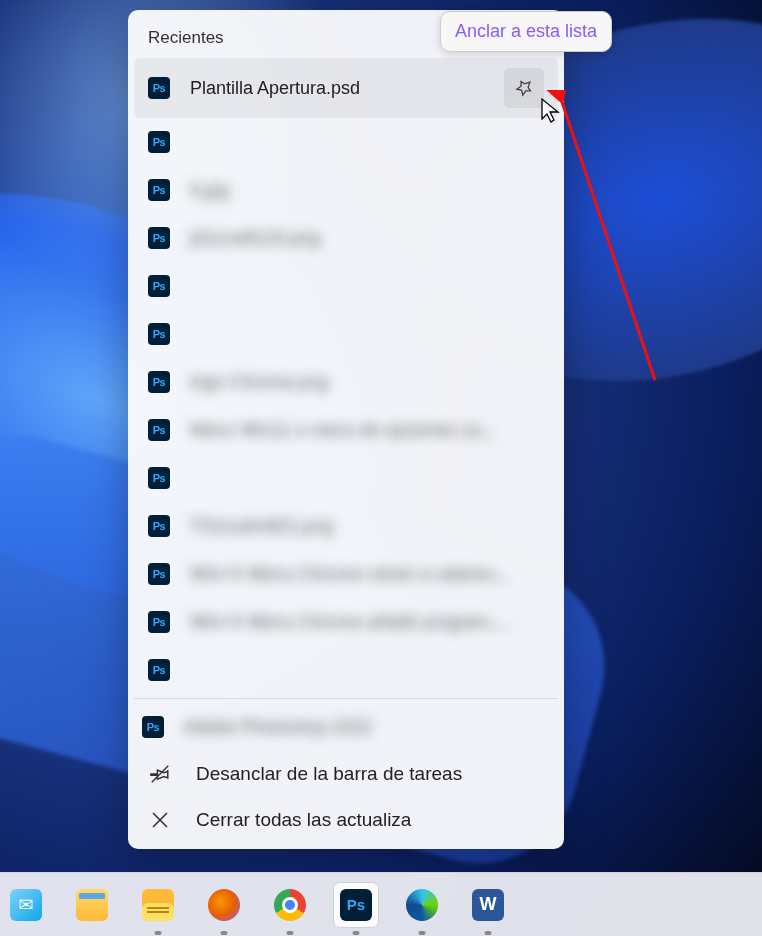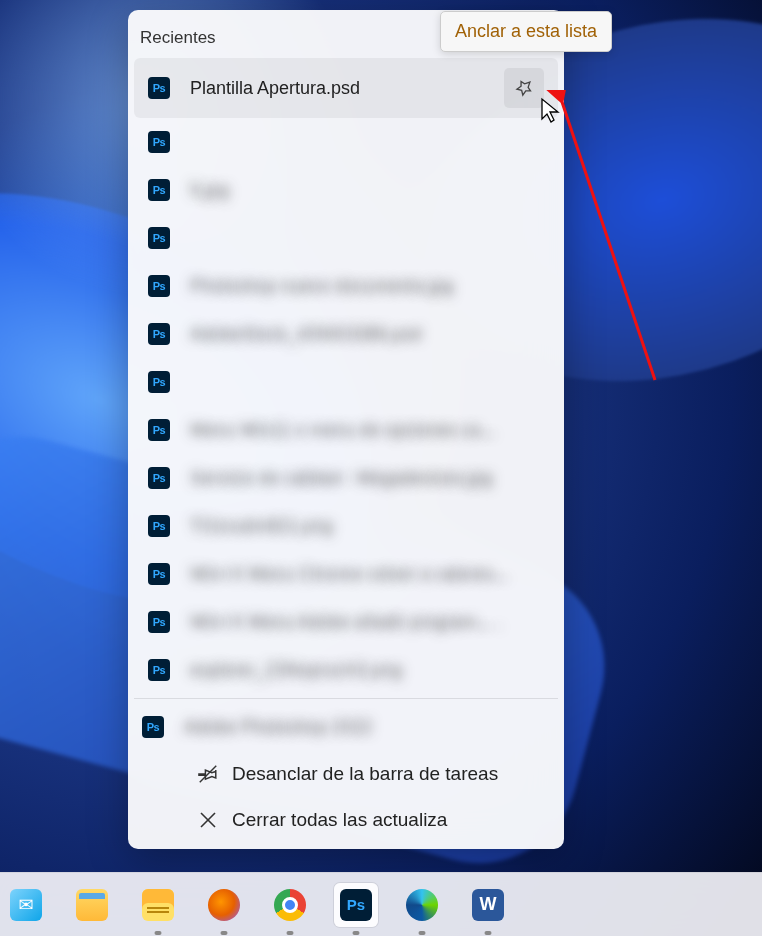--- a/index.html
+++ b/index.html
@@ -32,21 +32,21 @@
     background: rgba(249, 249, 251, 0.97);
     backdrop-filter: blur(20px);
     border-radius: 10px;
     box-shadow: 0 10px 40px rgba(0,0,0,0.3);
     padding-bottom: 6px;
   }
   
   .section-header {
     font-size: 17px;
     color: #333;
-    padding: 18px 20px 10px 12px;
+    padding: 18px 20px 10px 20px;
     font-weight: 400;
   }
   
   .recent-list { padding: 0 6px; }
   
   .recent-item {
     display: flex;
     align-items: center;
     padding: 10px 14px;
     border-radius: 6px;
@@ -101,37 +101,36 @@
   .divider {
     height: 1px;
     background: rgba(0,0,0,0.1);
     margin: 4px 6px;
   }
   
   .action-item {
     display: flex;
     align-items: center;
     padding: 12px 20px;
-    gap: 12px;
+    gap: 24px;
     border-radius: 6px;
-    margin-left: 48px;
   }
   .action-icon { width: 24px; display:flex; align-items:center; justify-content:center; }
   .action-label { font-size: 19px; color: #222; }
   
   .tooltip {
     position: absolute;
     left: 440px;
     top: 11px;
     background: #f7f7f7;
     border: 1px solid #ccc;
-    border-radius: 5px;
+    border-radius: 10px;
     padding: 9px 14px;
     font-size: 18px;
-    color: #a16207;
+    color: #8b5cf6;
     box-shadow: 0 2px 8px rgba(0,0,0,0.15);
     z-index: 10;
   }
   
   .cursor {
     position: absolute;
     left: 540px;
     top: 97px;
     z-index: 20;
     pointer-events: none;
@@ -235,73 +234,71 @@
         <div class="recent-item">
           <div class="ps-icon">
             <span>Ps</span>
           </div>
           <span class="item-label blurred">5.jpg</span>
         </div>
         <div class="recent-item">
           <div class="ps-icon">
             <span>Ps</span>
           </div>
-        </div>
-        <div class="recent-item">
-          <div class="ps-icon">
-            <span>Ps</span>
-          </div>
-          <span class="item-label blurred">Photoshop nuevo documento.jpg</span>
-        </div>
-        <div class="recent-item">
-          <div class="ps-icon">
-            <span>Ps</span>
-          </div>
-          <span class="item-label blurred">AdobeStock_409403386.psd</span>
-        </div>
-        <div class="recent-item">
-          <div class="ps-icon">
-            <span>Ps</span>
-          </div>
+          <span class="item-label blurred">jd1zvw8120.png</span>
+        </div>
+        <div class="recent-item">
+          <div class="ps-icon">
+            <span>Ps</span>
+          </div>
+        </div>
+        <div class="recent-item">
+          <div class="ps-icon">
+            <span>Ps</span>
+          </div>
+        </div>
+        <div class="recent-item">
+          <div class="ps-icon">
+            <span>Ps</span>
+          </div>
+          <span class="item-label blurred">logo Chrome.png</span>
         </div>
         <div class="recent-item">
           <div class="ps-icon">
             <span>Ps</span>
           </div>
           <span class="item-label blurred">Menu Win11 o menu de opciones us...</span>
         </div>
         <div class="recent-item">
           <div class="ps-icon">
             <span>Ps</span>
           </div>
-          <span class="item-label blurred">Servicio de calidad - Megadevices.jpg</span>
         </div>
         <div class="recent-item">
           <div class="ps-icon">
             <span>Ps</span>
           </div>
           <span class="item-label blurred">TOzvudm821.png</span>
         </div>
         <div class="recent-item">
           <div class="ps-icon">
             <span>Ps</span>
           </div>
           <span class="item-label blurred">Win+X Menu Chrome volver a valores...</span>
         </div>
         <div class="recent-item">
           <div class="ps-icon">
             <span>Ps</span>
           </div>
-          <span class="item-label blurred">Win+X Menu Adobe añadir program...  .</span>
-        </div>
-        <div class="recent-item">
-          <div class="ps-icon">
-            <span>Ps</span>
-          </div>
-          <span class="item-label blurred">explorer_Z3NoprucH2.png</span>
+          <span class="item-label blurred">Win+X Menu Chrome añadir program...  .</span>
+        </div>
+        <div class="recent-item">
+          <div class="ps-icon">
+            <span>Ps</span>
+          </div>
         </div>
       </div>
     <div class="divider"></div>
 
     <div class="recent-item" style="padding:10px 14px;">
       <div class="ps-icon">
           <span>Ps</span>
         </div>
       <span class="item-label blurred">Adobe Photoshop 2022</span>
     </div>

